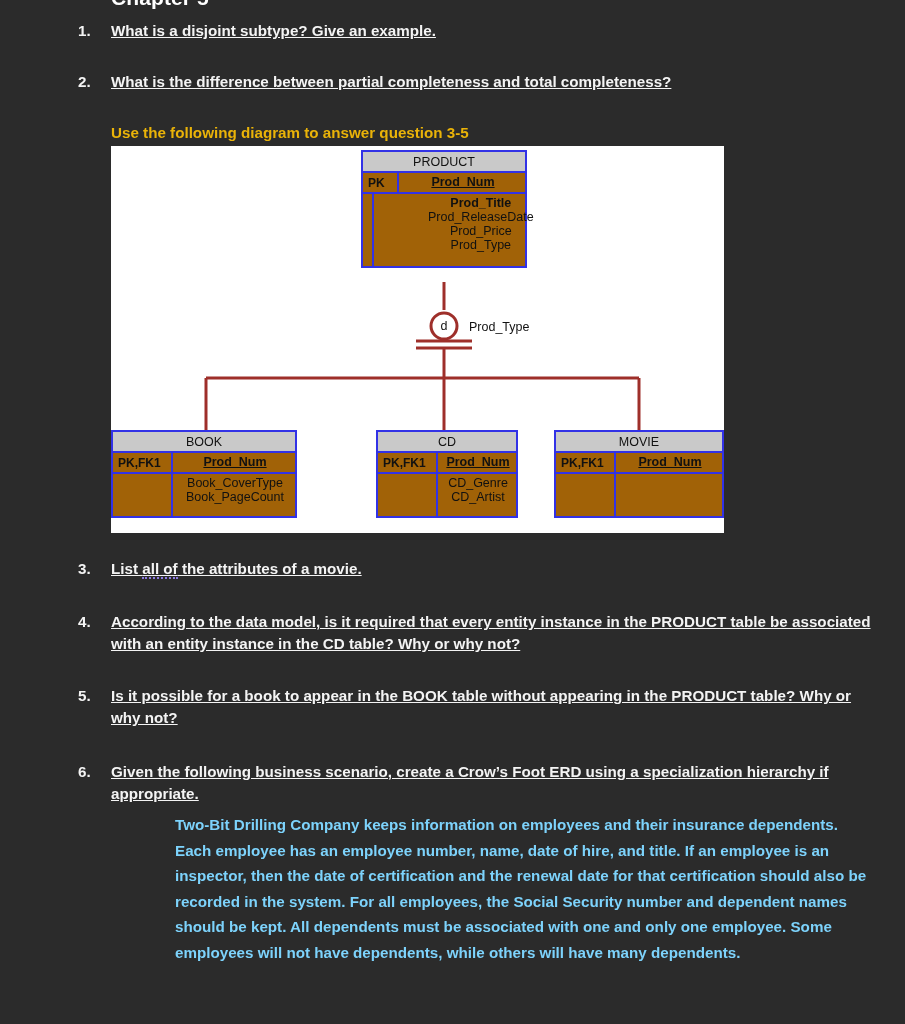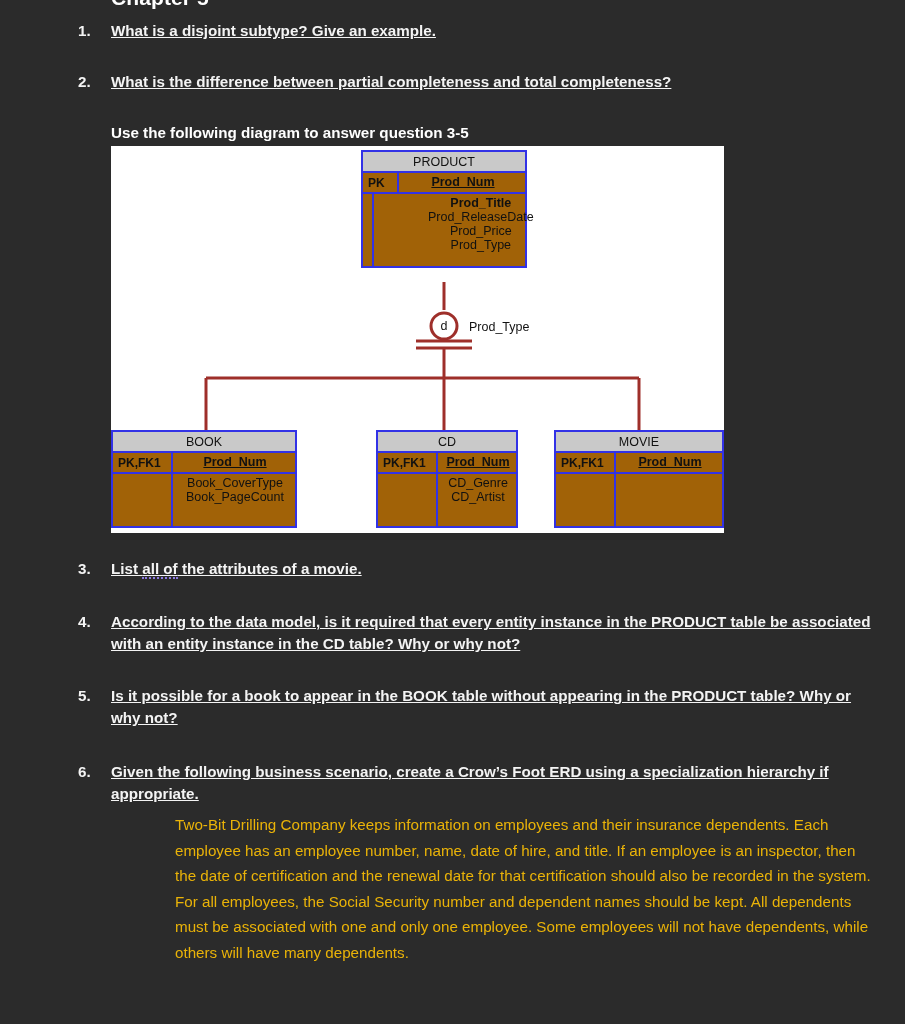--- a/index.html
+++ b/index.html
@@ -63,33 +63,33 @@
     padding-bottom: 0px;
   }
 
   
   .diagram-caption {
     position: absolute;
     left: 111px;
     top: 124px;
     font-size: 15.2px;
     font-weight: bold;
-    color: #ffffff;
+    color: #eab308;
   }
 
   
   .scenario {
     position: absolute;
     left: 175px;
     top: 812px;
     width: 700px;
     font-size: 15.2px;
     line-height: 25.5px;
-    font-weight: normal;
-    color: #eab308;
+    font-weight: bold;
+    color: #7dd3fc;
   }
 
   
   .erd-canvas {
     position: absolute;
     left: 111px;
     top: 146px;
     width: 613px;
     height: 387px;
     background: #ffffff;
@@ -149,21 +149,21 @@
   .entity .attr-line.bold { font-weight: bold; }
 
   
   #ent-product { left: 250px; top: 4px; width: 166px; }
   #ent-product .key-col { width: 36px; }
   #ent-product .ent-row.attrs { height: 72px; gap: 48px; }
   #ent-product .ent-row.attrs .key-col { width: 36px; }
 
   
   .subtype .key-col { width: 60px; }
-  .subtype .ent-row.attrs { height: 52px; }
+  .subtype .ent-row.attrs { height: 42px; }
 
   #ent-book  { left: 0px;   top: 284px; width: 186px; }
   #ent-cd    { left: 265px; top: 284px; width: 142px; }
   #ent-movie { left: 443px; top: 284px; width: 170px; }
 
   
   .discriminator-label {
     position: absolute;
     left: 358px;
     top: 174px;

